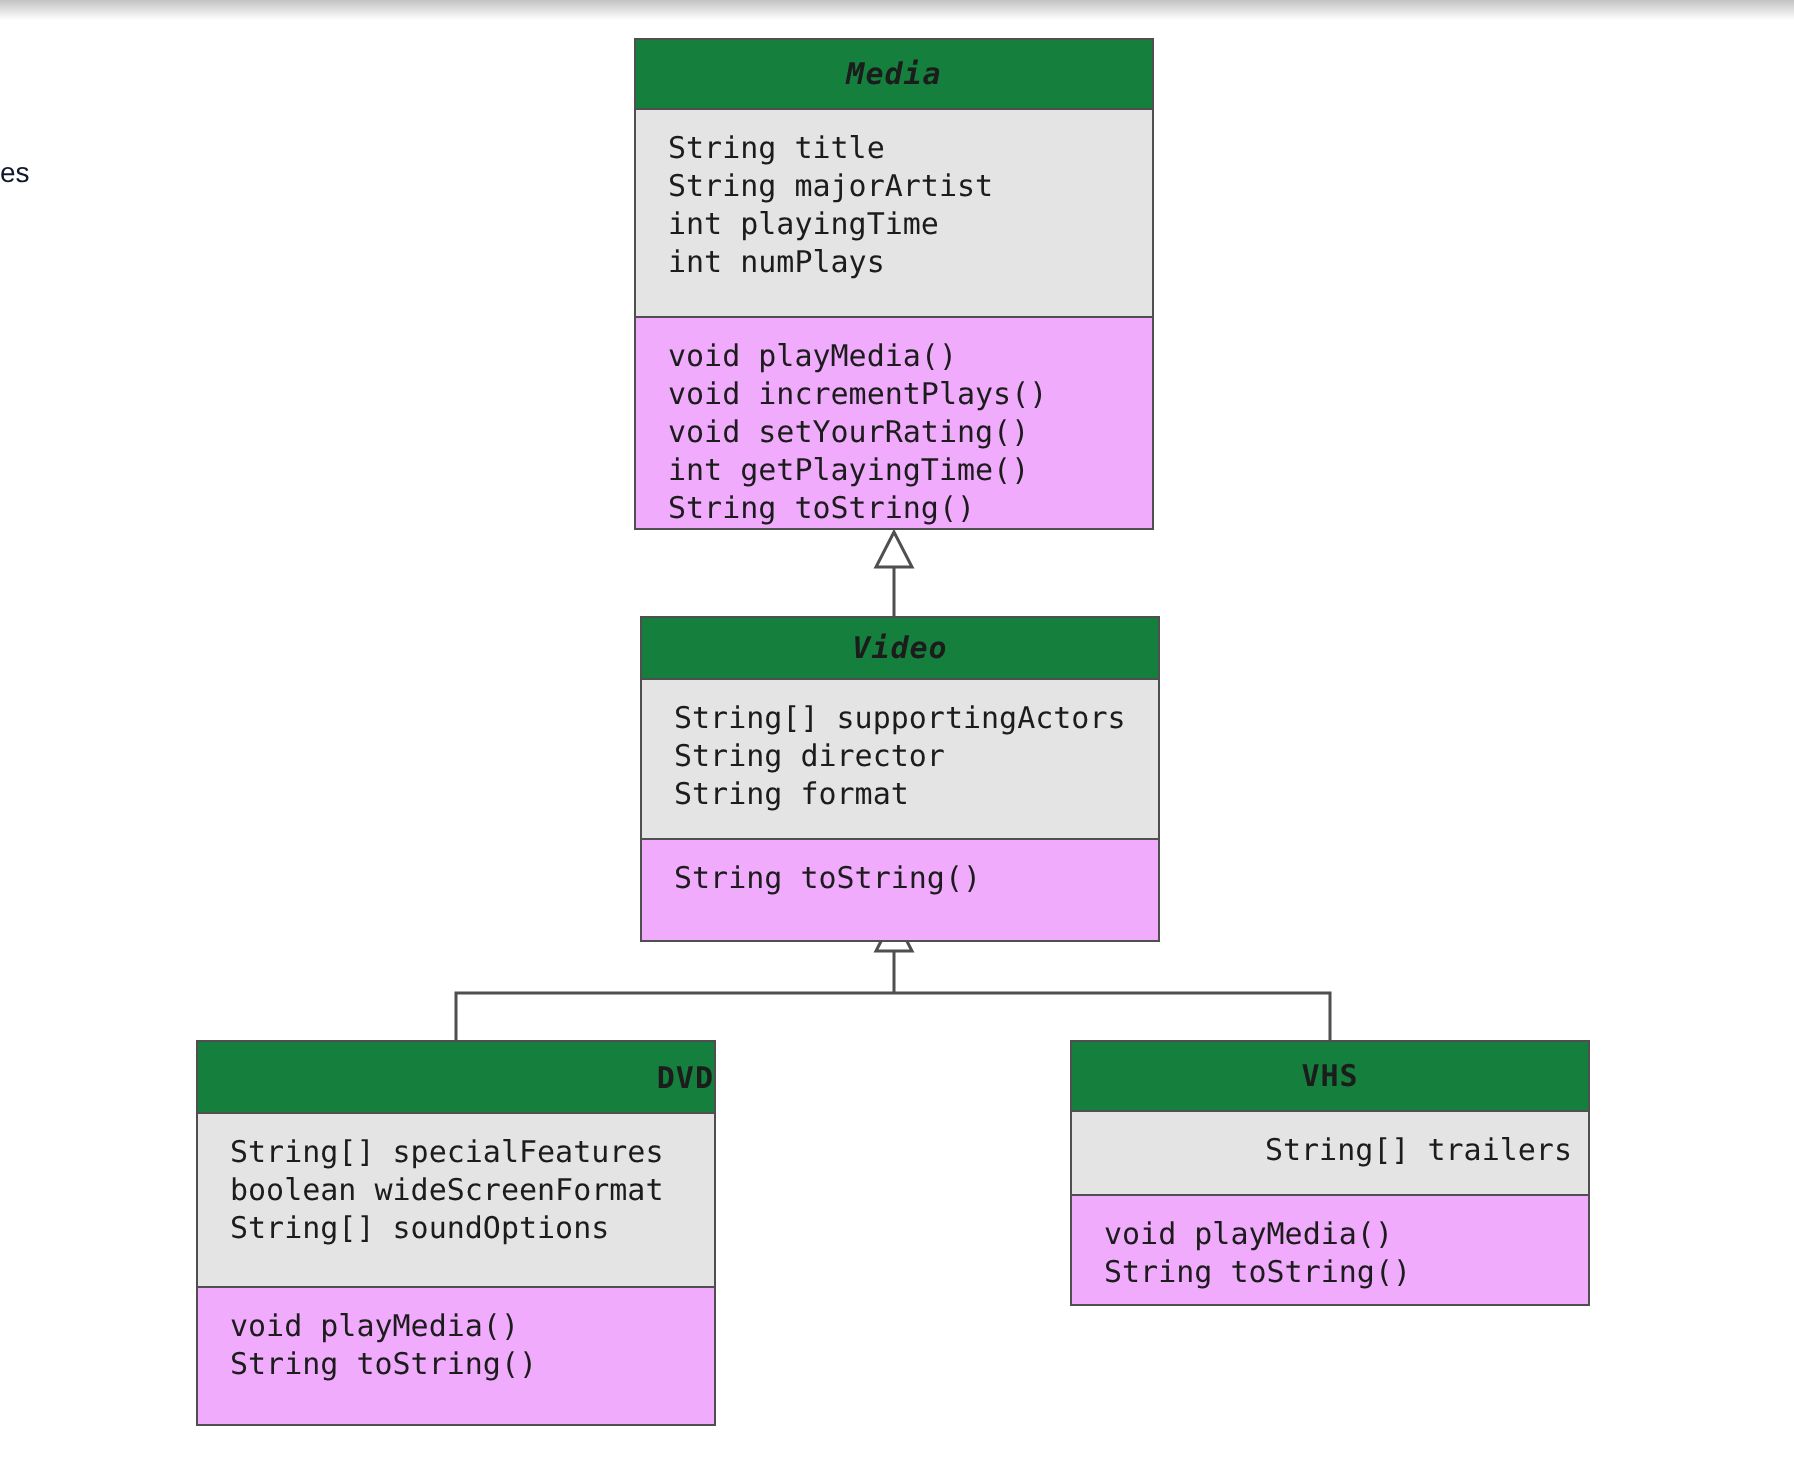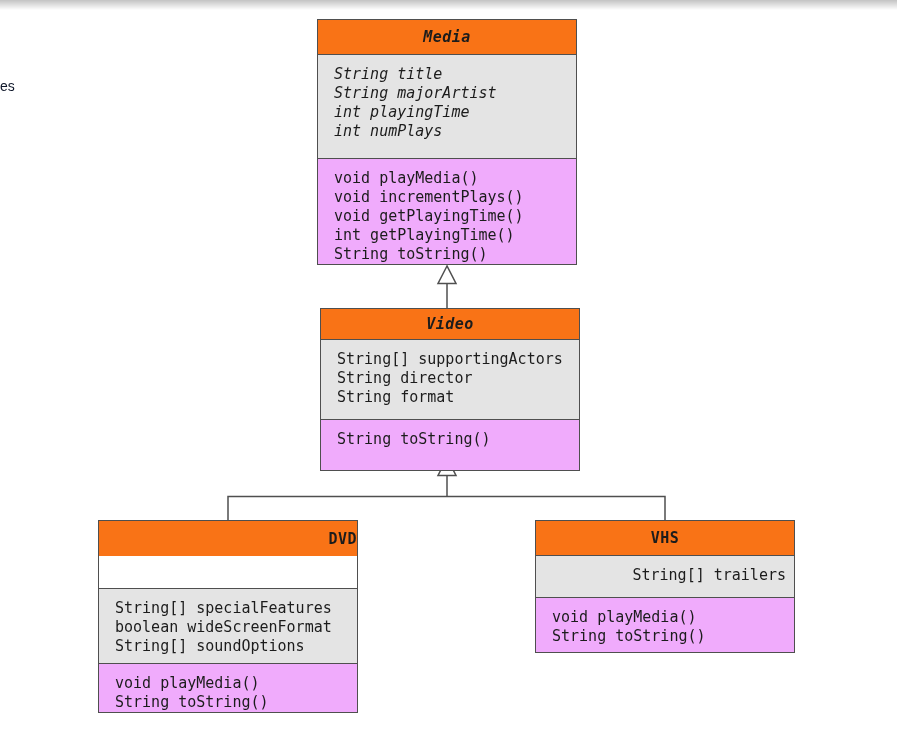--- a/index.html
+++ b/index.html
@@ -32,21 +32,21 @@
   
   .class-box {
     position: absolute;
     border: 1.5px solid #4f4f4f;
     background: #ffffff;
     display: flex;
     flex-direction: column;
   }
   .compartment { width: 100%; }
   .c-title {
-    background: #f97316;
+    background: #15803d;
     display: flex;
     align-items: center;
     justify-content: center;
     font-weight: bold;
     font-size: 15px;
     letter-spacing: 0.5px;
   }
   .italic .c-title { font-style: italic; }
   .c-attrs {
     background: #e4e4e4;
@@ -60,27 +60,27 @@
     flex: 1;
   }
   .member {
     font-size: 15px;
     line-height: 19px;
     white-space: nowrap;
   }
   
   .box-media { left: 317px; top: 19px;  width: 260px; height: 246px; }
   .box-media .c-title { height: 34px; }
-  .box-media .c-attrs { height: 104px; font-style: italic; }
+  .box-media .c-attrs { height: 104px; }
   .box-video { left: 320px; top: 308px; width: 260px; height: 163px; }
   .box-video .c-title { height: 30px; }
   .box-video .c-attrs { height: 80px; }
   .box-dvd   { left: 98px;  top: 520px; width: 260px; height: 193px; }
   .box-dvd .c-title { height: 35px; justify-content: flex-end; }
-  .box-dvd .c-attrs { height: 75px; margin-top: 32px; }
+  .box-dvd .c-attrs { height: 87px; }
   .box-vhs   { left: 535px; top: 520px; width: 260px; height: 133px; }
   .box-vhs .c-title { height: 34px; }
   .box-vhs .c-attrs { height: 42px; text-align: right; }
   
   .connector-layer {
     position: absolute;
     left: 0; top: 0;
     width: 897px; height: 735px;
     pointer-events: none;
   }
@@ -112,21 +112,21 @@
     </div>
     <div class="compartment c-attrs">
       <div class="member">String title</div>
       <div class="member">String majorArtist</div>
       <div class="member">int playingTime</div>
       <div class="member">int numPlays</div>
     </div>
     <div class="compartment c-methods">
       <div class="member">void playMedia()</div>
       <div class="member">void incrementPlays()</div>
-      <div class="member">void getPlayingTime()</div>
+      <div class="member">void setYourRating()</div>
       <div class="member">int getPlayingTime()</div>
       <div class="member">String toString()</div>
     </div>
   </div>
 
   <div class="class-box box-video italic">
     <div class="compartment c-title">
       <span>Video</span>
     </div>
     <div class="compartment c-attrs">

